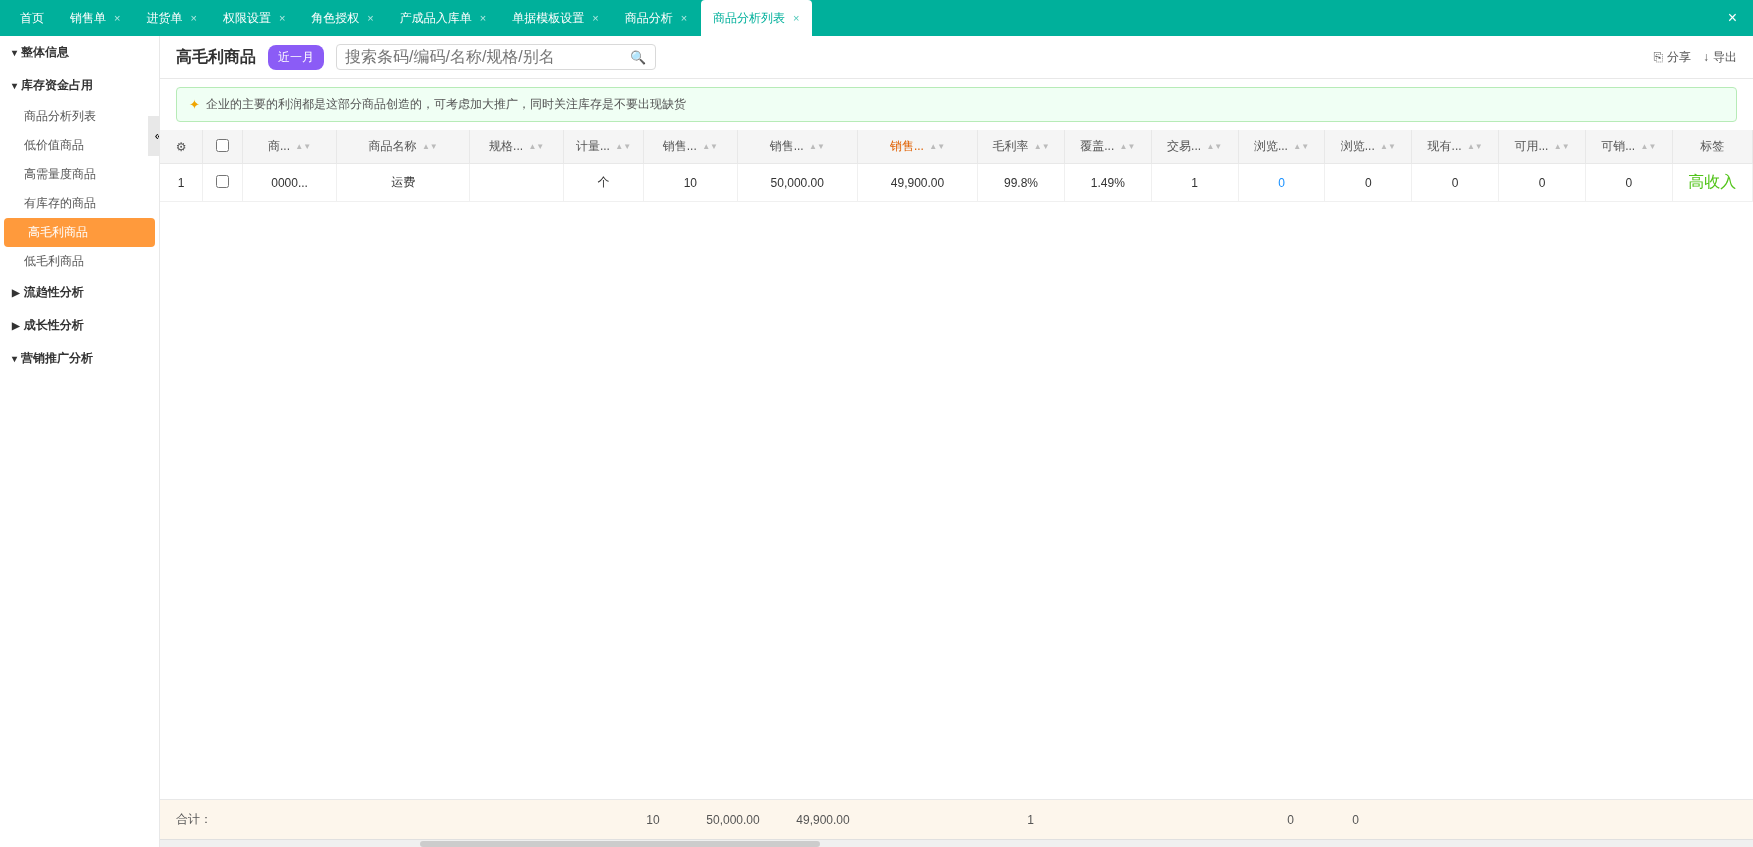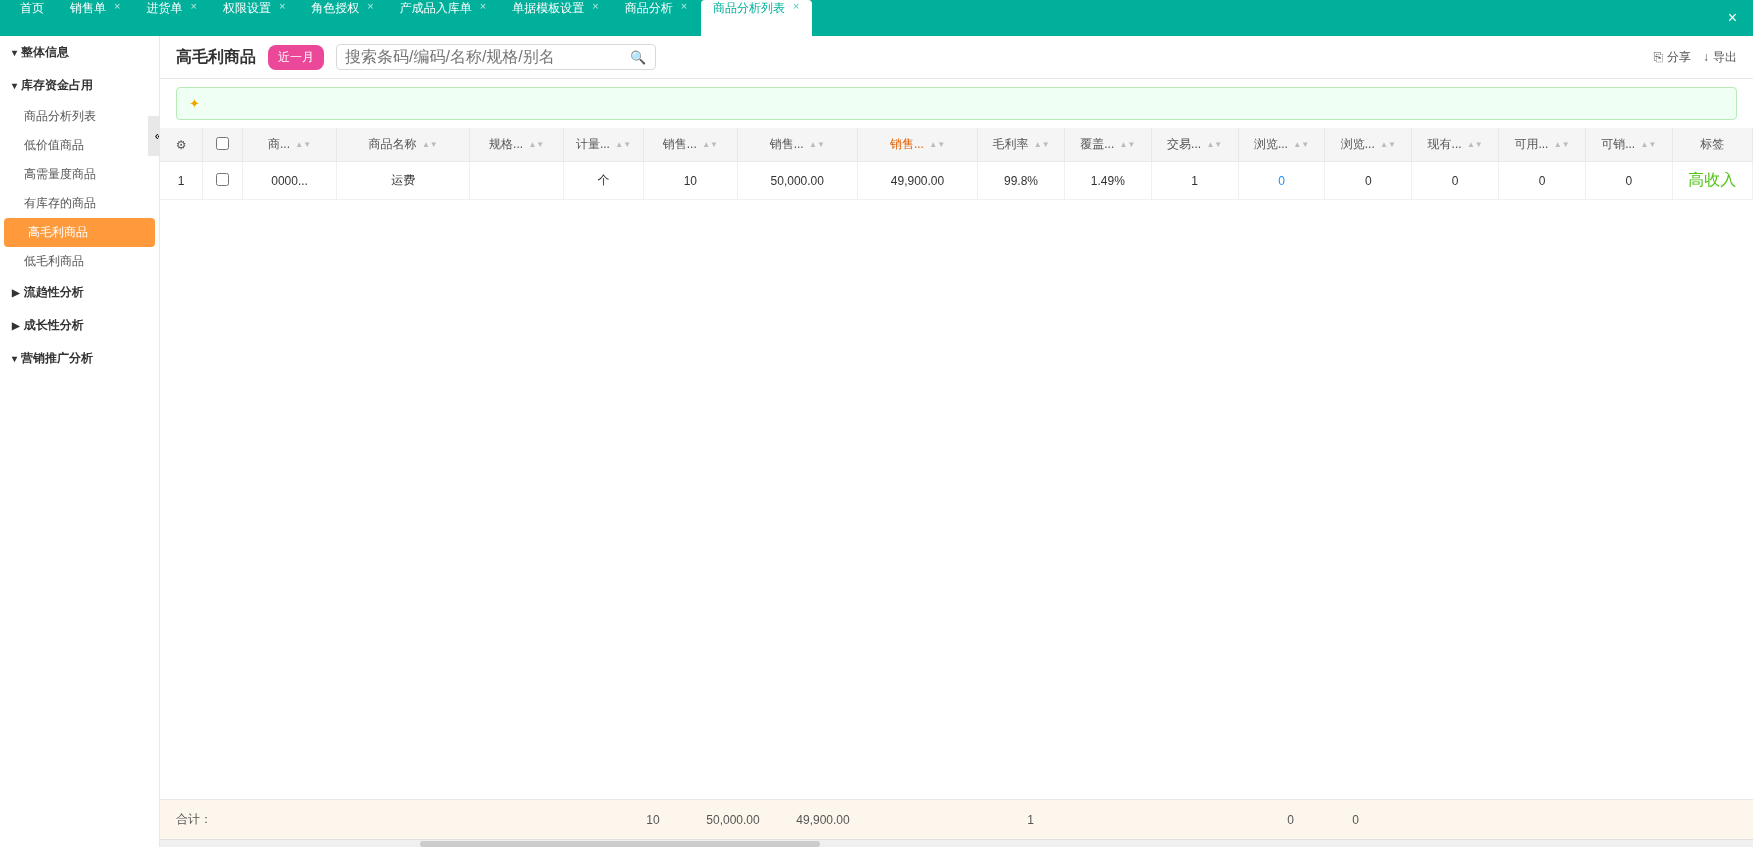--- a/index.html
+++ b/index.html
@@ -9,21 +9,21 @@
     .top-nav {
       display: flex;
       align-items: center;
       background: #00b09b;
       height: 36px;
       padding: 0 8px;
       gap: 2px;
     }
     .top-nav .nav-item {
       display: flex;
-      align-items: flex-start;
+      align-items: center;
       color: #fff;
       padding: 0 12px;
       height: 36px;
       cursor: pointer;
       font-size: 13px;
       white-space: nowrap;
       gap: 4px;
     }
     .top-nav .nav-item.active { background: #fff; color: #00b09b; border-radius: 4px 4px 0 0; }
     .top-nav .close-btn { font-size: 11px; margin-left: 4px; opacity: 0.7; cursor: pointer; }
@@ -95,21 +95,21 @@
       padding: 8px 16px;
       border-bottom: 1px solid #e8e8e8;
       gap: 12px;
     }
     .content-title {
       font-size: 16px;
       font-weight: bold;
       color: #333;
     }
     .filter-btn {
-      background: #ec4899;
+      background: #8b5cf6;
       color: #fff;
       border: none;
       padding: 4px 10px;
       border-radius: 8px;
       cursor: pointer;
       font-size: 12px;
     }
     .search-box {
       display: flex;
       align-items: center;
@@ -345,20 +345,21 @@
         </div>
         <div class="action-btn">
           <span>↓</span>
           <span>导出</span>
         </div>
       </div>
     </div>
 
     <div class="info-banner">
       <span class="info-icon">✦</span>
+      <span>企业的主要的利润都是这部分商品创造的，可考虑加大推广，同时关注库存是不要出现缺货</span>
     </div>
 
     <div class="table-container">
       <table>
         <colgroup>
           <col style="width:32px">
           <col style="width:30px">
           <col style="width:70px">
           <col style="width:100px">
           <col style="width:70px">

